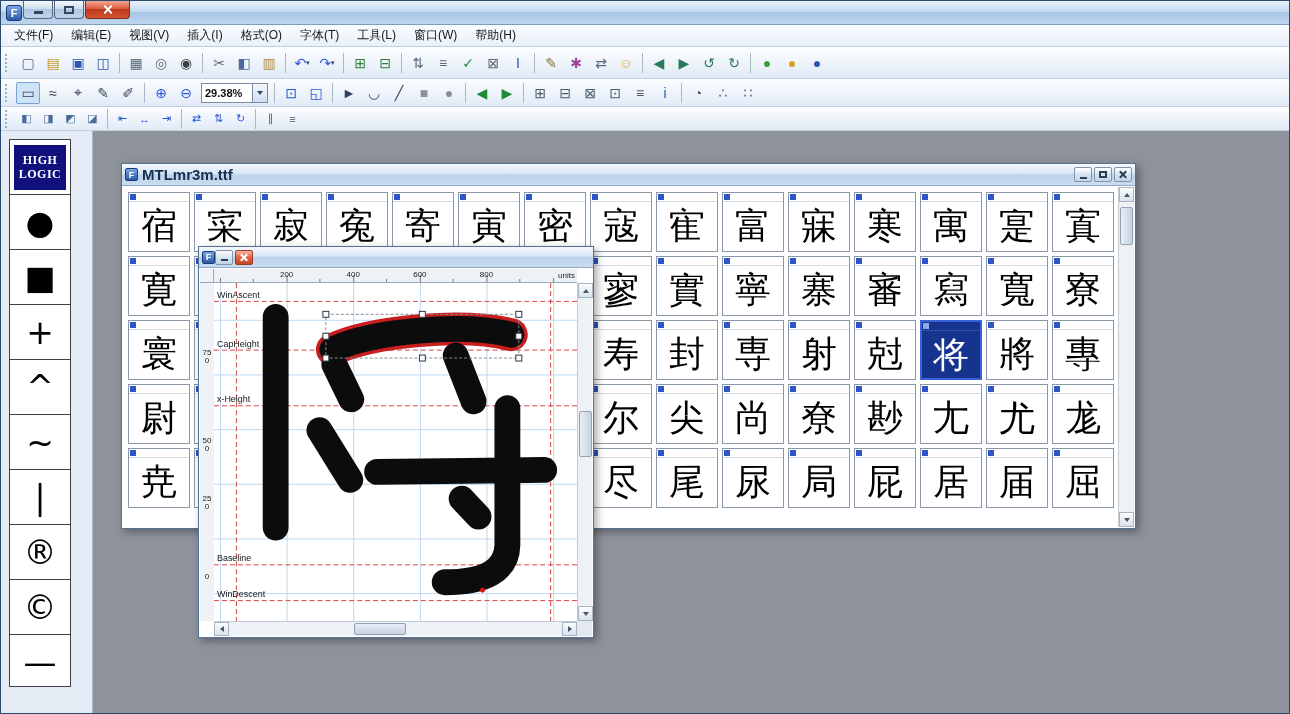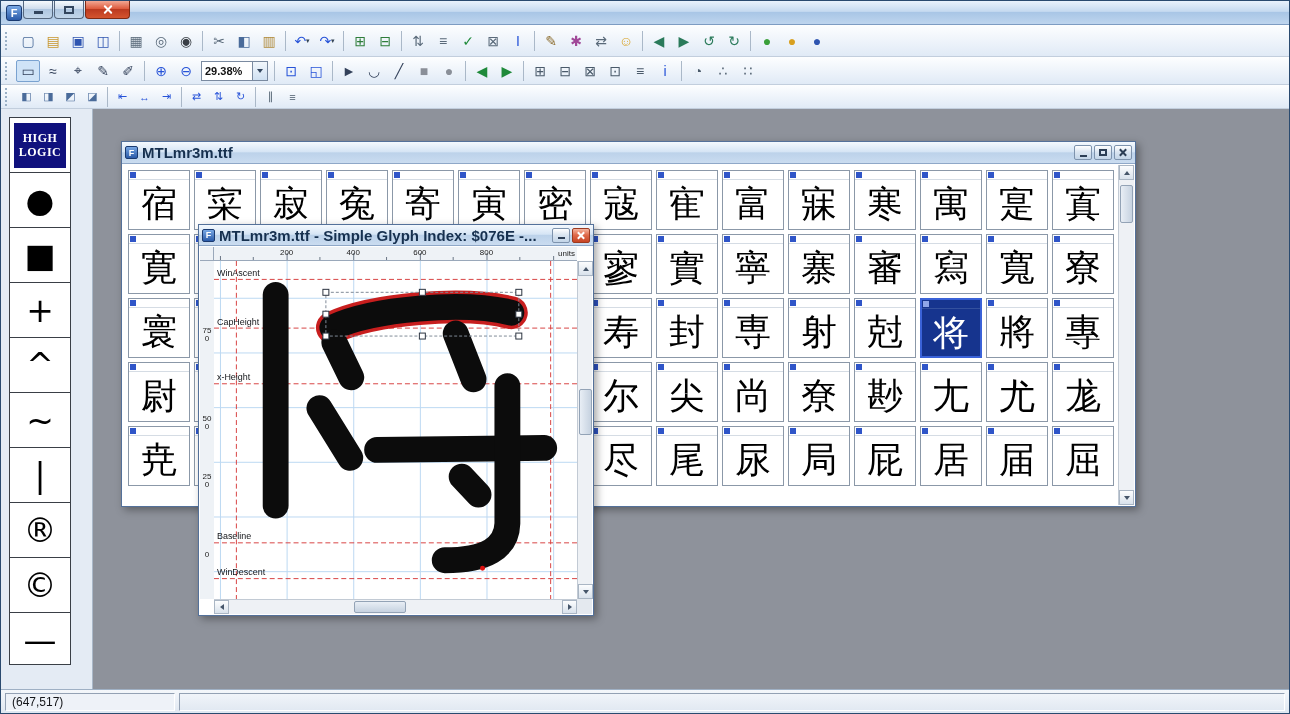--- a/index.html
+++ b/index.html
@@ -129,20 +129,31 @@
         </div>
       <div class="win-btn">
           <span class="g-max"></span>
         </div>
       <div class="win-btn close">
           <span class="g-x"></span>
         </div>
     </div>
   </div>
 
+  <div class="menubar">
+      <div class="menu-item">文件(F)</div>
+      <div class="menu-item">编辑(E)</div>
+      <div class="menu-item">视图(V)</div>
+      <div class="menu-item">插入(I)</div>
+      <div class="menu-item">格式(O)</div>
+      <div class="menu-item">字体(T)</div>
+      <div class="menu-item">工具(L)</div>
+      <div class="menu-item">窗口(W)</div>
+      <div class="menu-item">帮助(H)</div>
+    </div>
 
   <div class="toolbar t1">
       <div class="grip"></div>
       <div class="tb">
         <span class="tb-glyph" style="color: rgb(74, 107, 154);">▢</span>
       </div>
       <div class="tb">
         <span class="tb-glyph" style="color: rgb(200, 150, 46);">▤</span>
       </div>
       <div class="tb">
@@ -896,21 +907,20 @@
               </div>
           </div>
         </div>
       </div>
 
       <div class="childwin editor">
         <div class="child-titlebar">
           <div class="app-ico small">
               <span>F</span>
             </div>
-          <span class="child-title">MTLmr3m.ttf - Simple Glyph Index: $076E -...</span>
           <div class="childbtns">
             <div class="cbtn">
                 <span class="g-min2"></span>
               </div>
             <div class="cbtn red">
                 <span class="g-x2"></span>
               </div>
           </div>
         </div>
         <div class="editor-body">
@@ -993,18 +1003,14 @@
                 <span class="tri-rt"></span>
               </div>
           </div>
           <div class="scorner"></div>
         </div>
       </div>
 
     </div>
   </div>
 
-  <div class="statusbar">
-    <div class="status-cell">(647,517)</div>
-    <div class="status-rest"></div>
-  </div>
 
 </div>
 
 </body></html>

